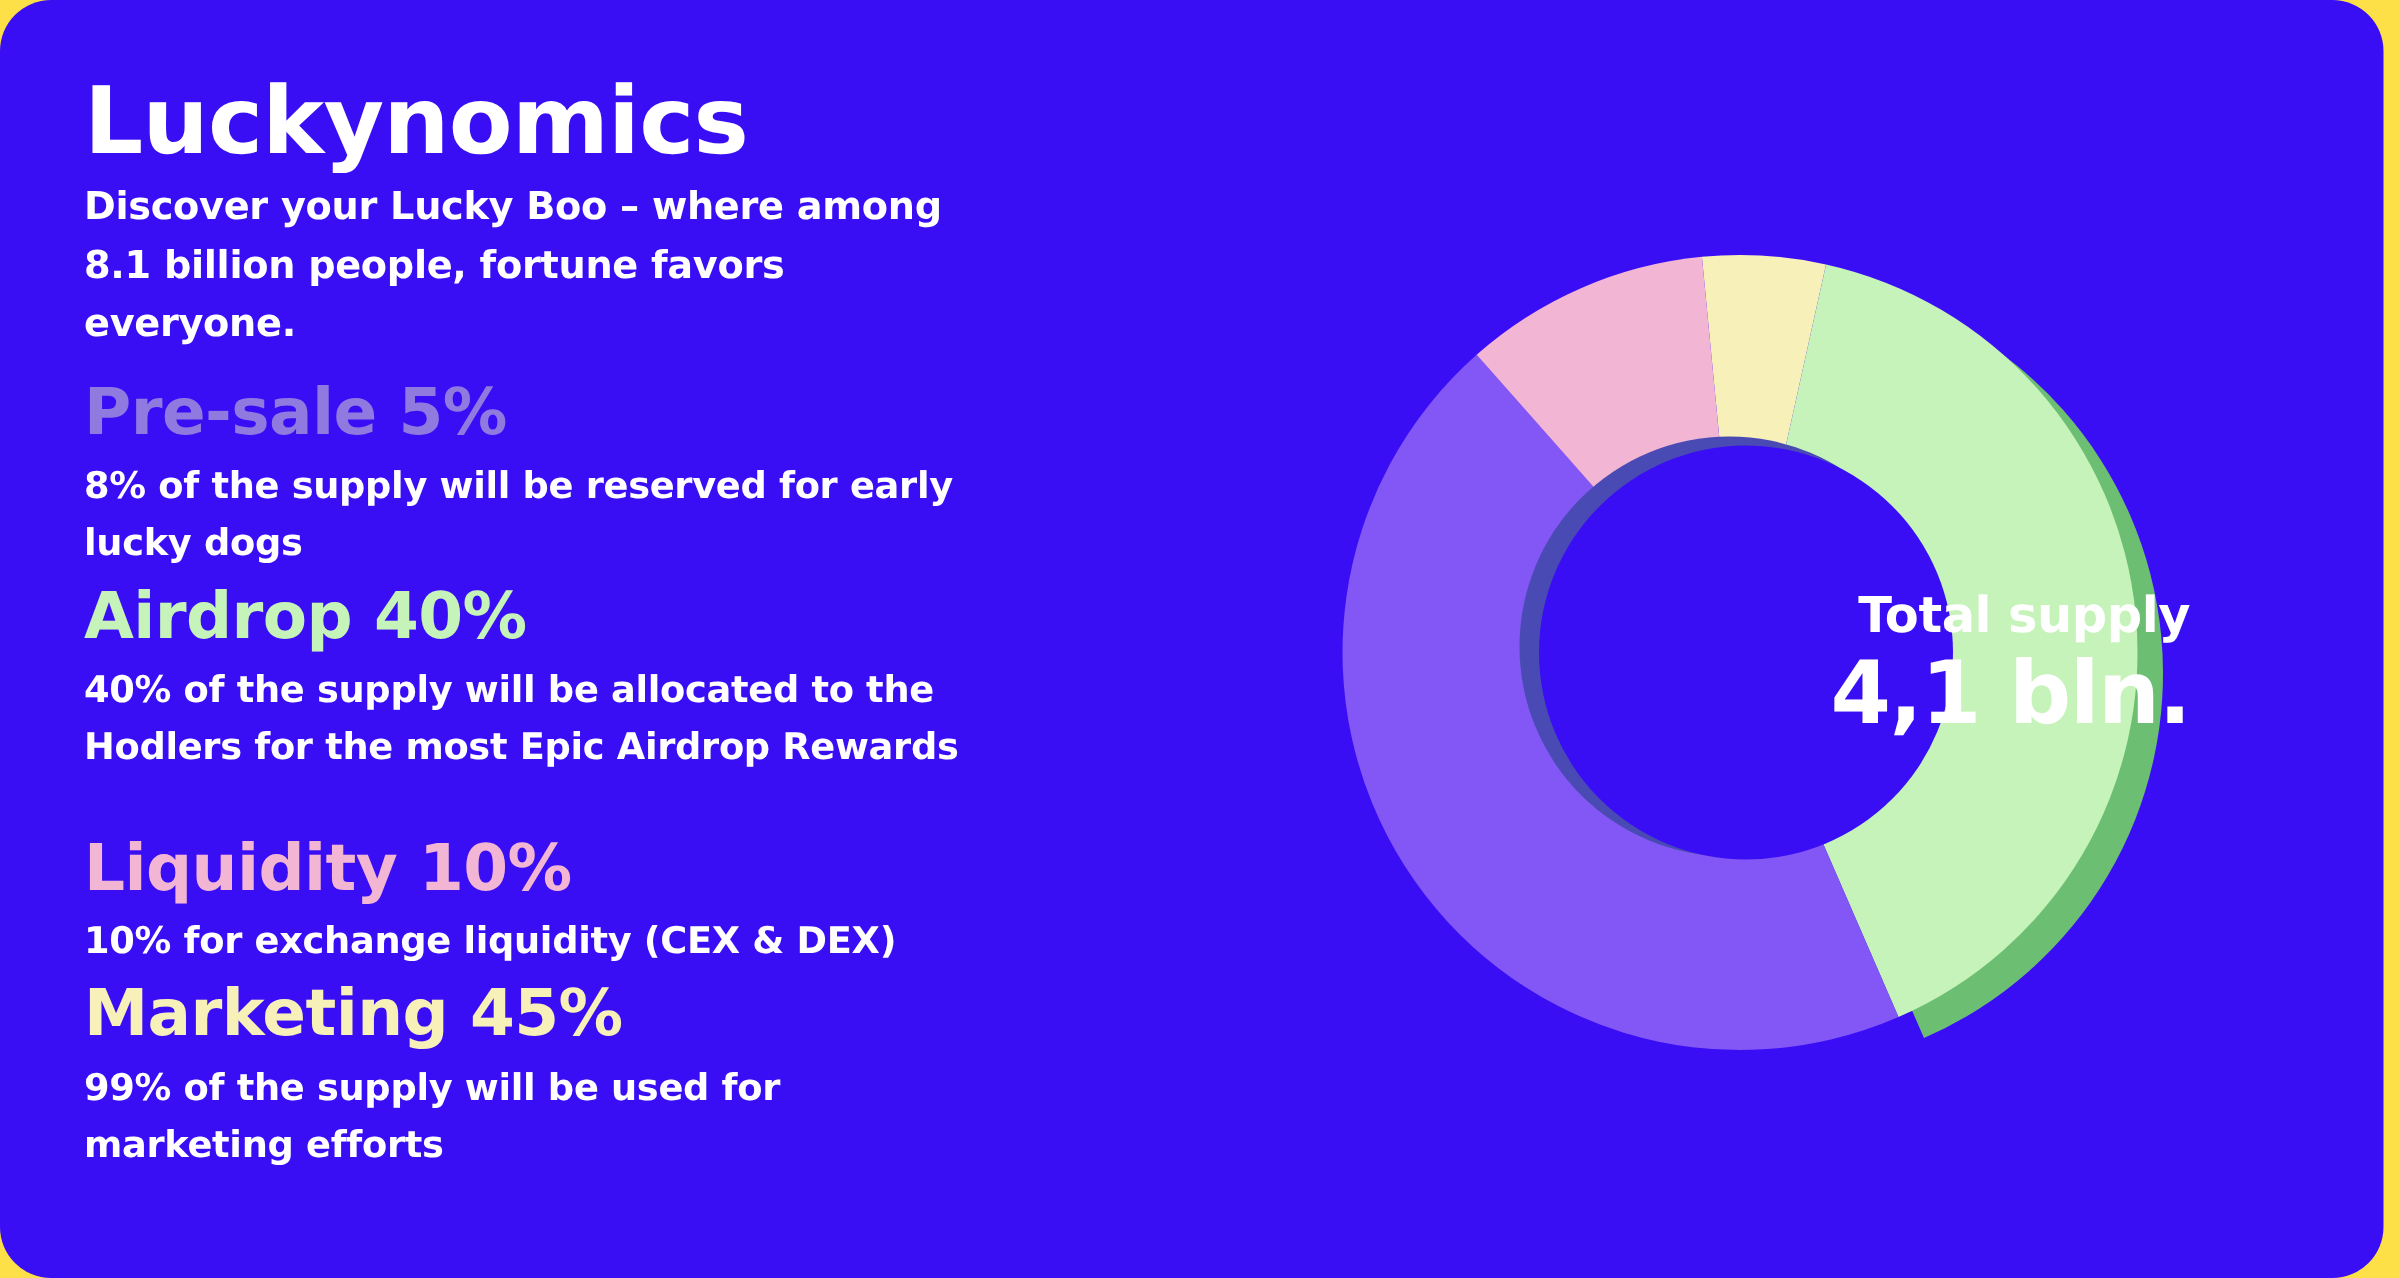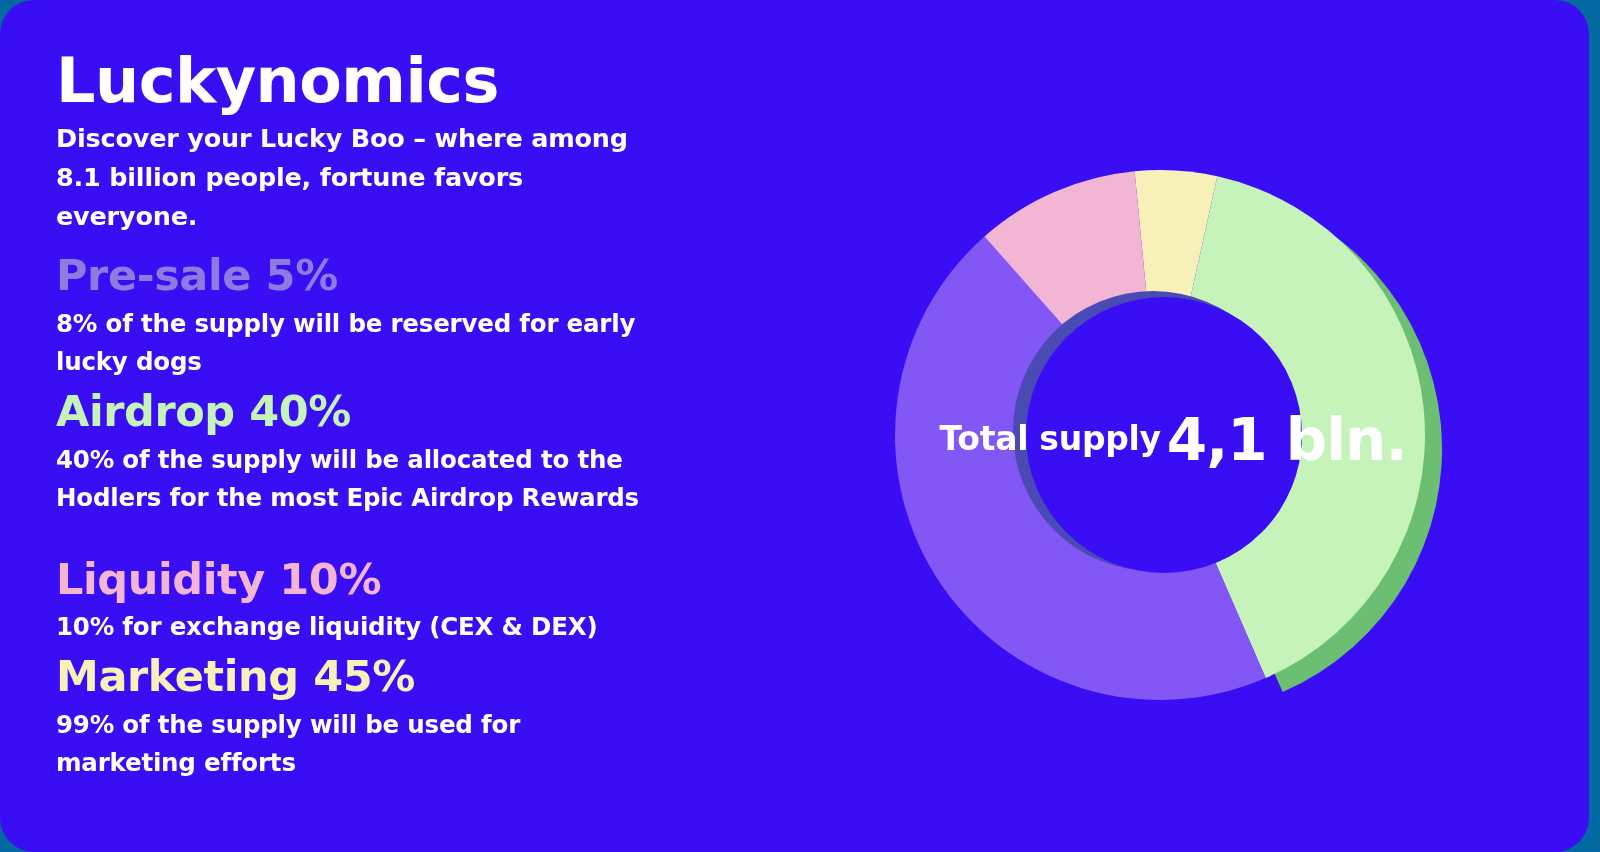--- a/index.html
+++ b/index.html
@@ -10,21 +10,21 @@
     height: 852px;
     overflow: hidden;
     background: #07060f;
     font-family: "DejaVu Sans", "Liberation Sans", sans-serif;
   }
 
   #slide {
     position: relative;
     width: 1600px;
     height: 852px;
-    background: #0369a1;
+    background: #fde047;
   }
 
   
   .panel {
     position: absolute;
     left: 0px;
     top: 0px;
     width: 1589px;
     height: 852px;
     background: #3a0ef5;
@@ -93,22 +93,22 @@
   }
 
   .chart-svg { display: block; width: 580px; height: 580px; overflow: visible; }
 
   .center-label {
     position: absolute;
     left: 0; top: 0;
     width: 580px;
     height: 580px;
     display: flex;
-    flex-direction: row;
-    align-items: center;
+    flex-direction: column;
+    align-items: flex-end;
     justify-content: center;
     pointer-events: none;
   }
 
   .center-title {
     font-size: 33px;
     font-weight: 700;
     color: #ffffff;
     letter-spacing: -0.3px;
     margin-bottom: 4px;

